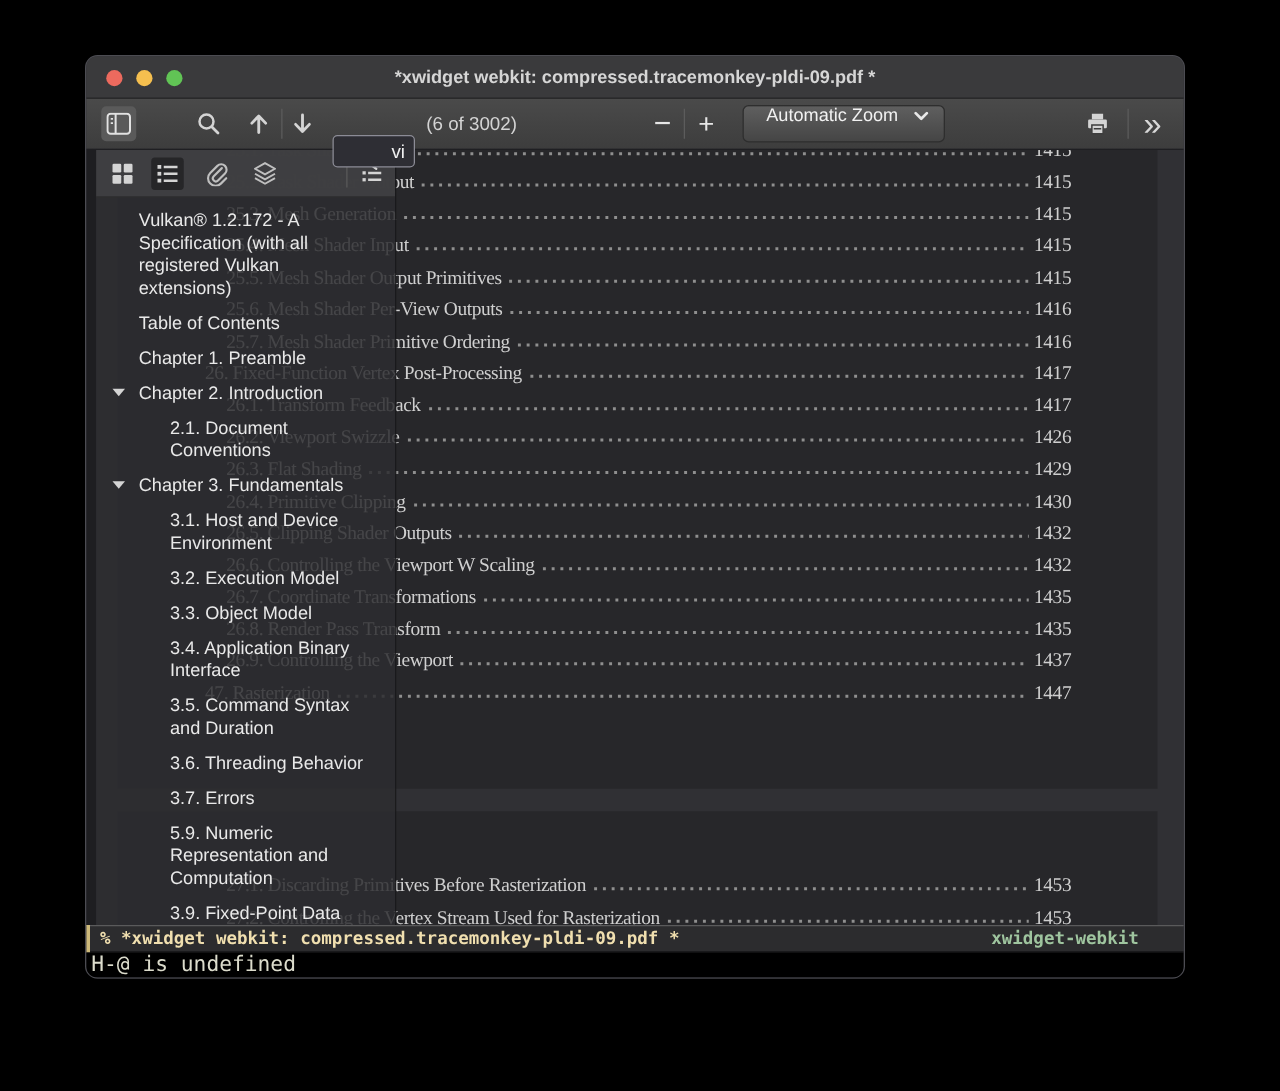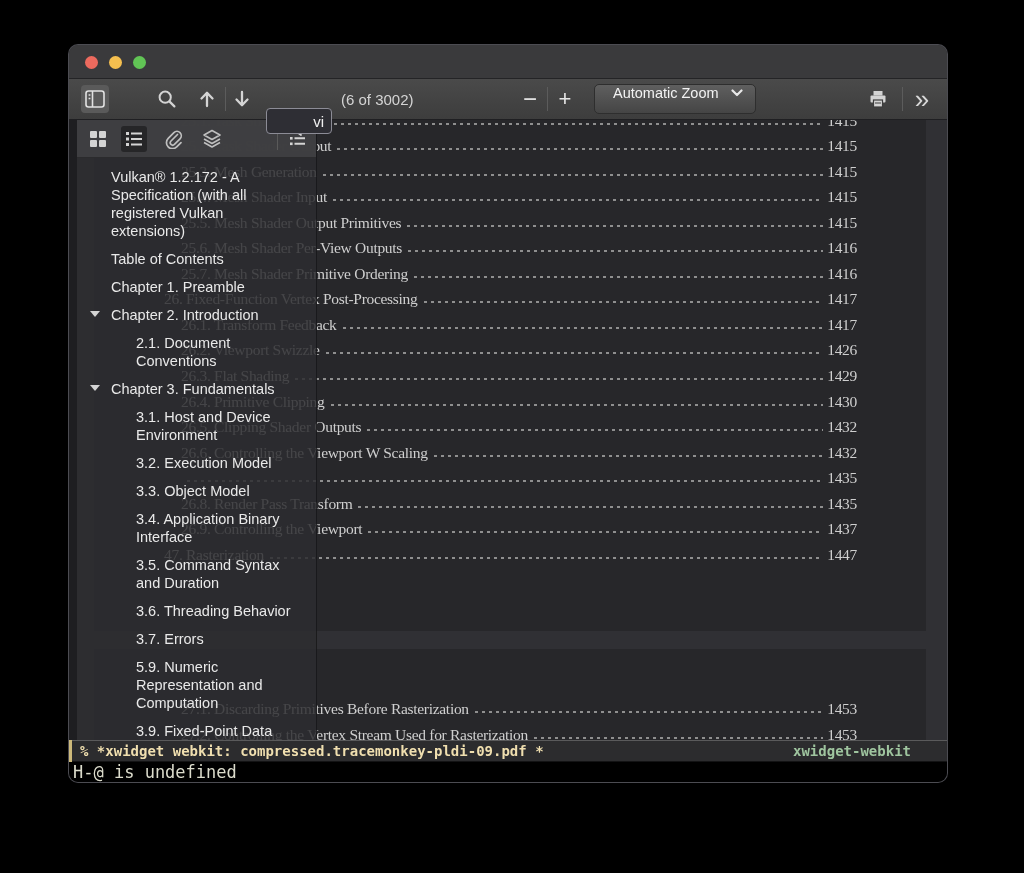--- a/index.html
+++ b/index.html
@@ -93,20 +93,21 @@
 <body>
 
 <div class="window">
 
   <div class="titlebar">
     <div class="lights">
       <div class="light red"></div>
       <div class="light yellow"></div>
       <div class="light green"></div>
     </div>
+    <div class="wtitle">*xwidget webkit: compressed.tracemonkey-pldi-09.pdf *</div>
   </div>
 
   <div class="toolbar">
     <div class="tbtn active">
       <span>
         <svg width="20" height="18" viewBox="0 0 20 18">
           <rect x="1" y="1" width="18" height="16" rx="2.5" fill="none" stroke="#e2e2e2" stroke-width="1.6"></rect>
           <line x1="7.5" y1="1" x2="7.5" y2="17" stroke="#e2e2e2" stroke-width="1.6"></line>
           <line x1="3.6" y1="5" x2="5.4" y2="5" stroke="#e2e2e2" stroke-width="1.4"></line>
           <line x1="3.6" y1="8.5" x2="5.4" y2="8.5" stroke="#e2e2e2" stroke-width="1.4"></line>
@@ -243,20 +244,21 @@
           <span class="toc-label">26.5. Clipping Shader Outputs</span>
           <span class="toc-leader"></span>
           <span class="toc-page">1432</span>
         </div>
         <div class="toc-row lvl1">
           <span class="toc-label">26.6. Controlling the Viewport W Scaling</span>
           <span class="toc-leader"></span>
           <span class="toc-page">1432</span>
         </div>
         <div class="toc-row lvl1">
+          <span class="toc-label">26.7. Coordinate Transformations</span>
           <span class="toc-leader"></span>
           <span class="toc-page">1435</span>
         </div>
         <div class="toc-row lvl1">
           <span class="toc-label">26.8. Render Pass Transform</span>
           <span class="toc-leader"></span>
           <span class="toc-page">1435</span>
         </div>
         <div class="toc-row lvl1">
           <span class="toc-label">26.9. Controlling the Viewport</span>

